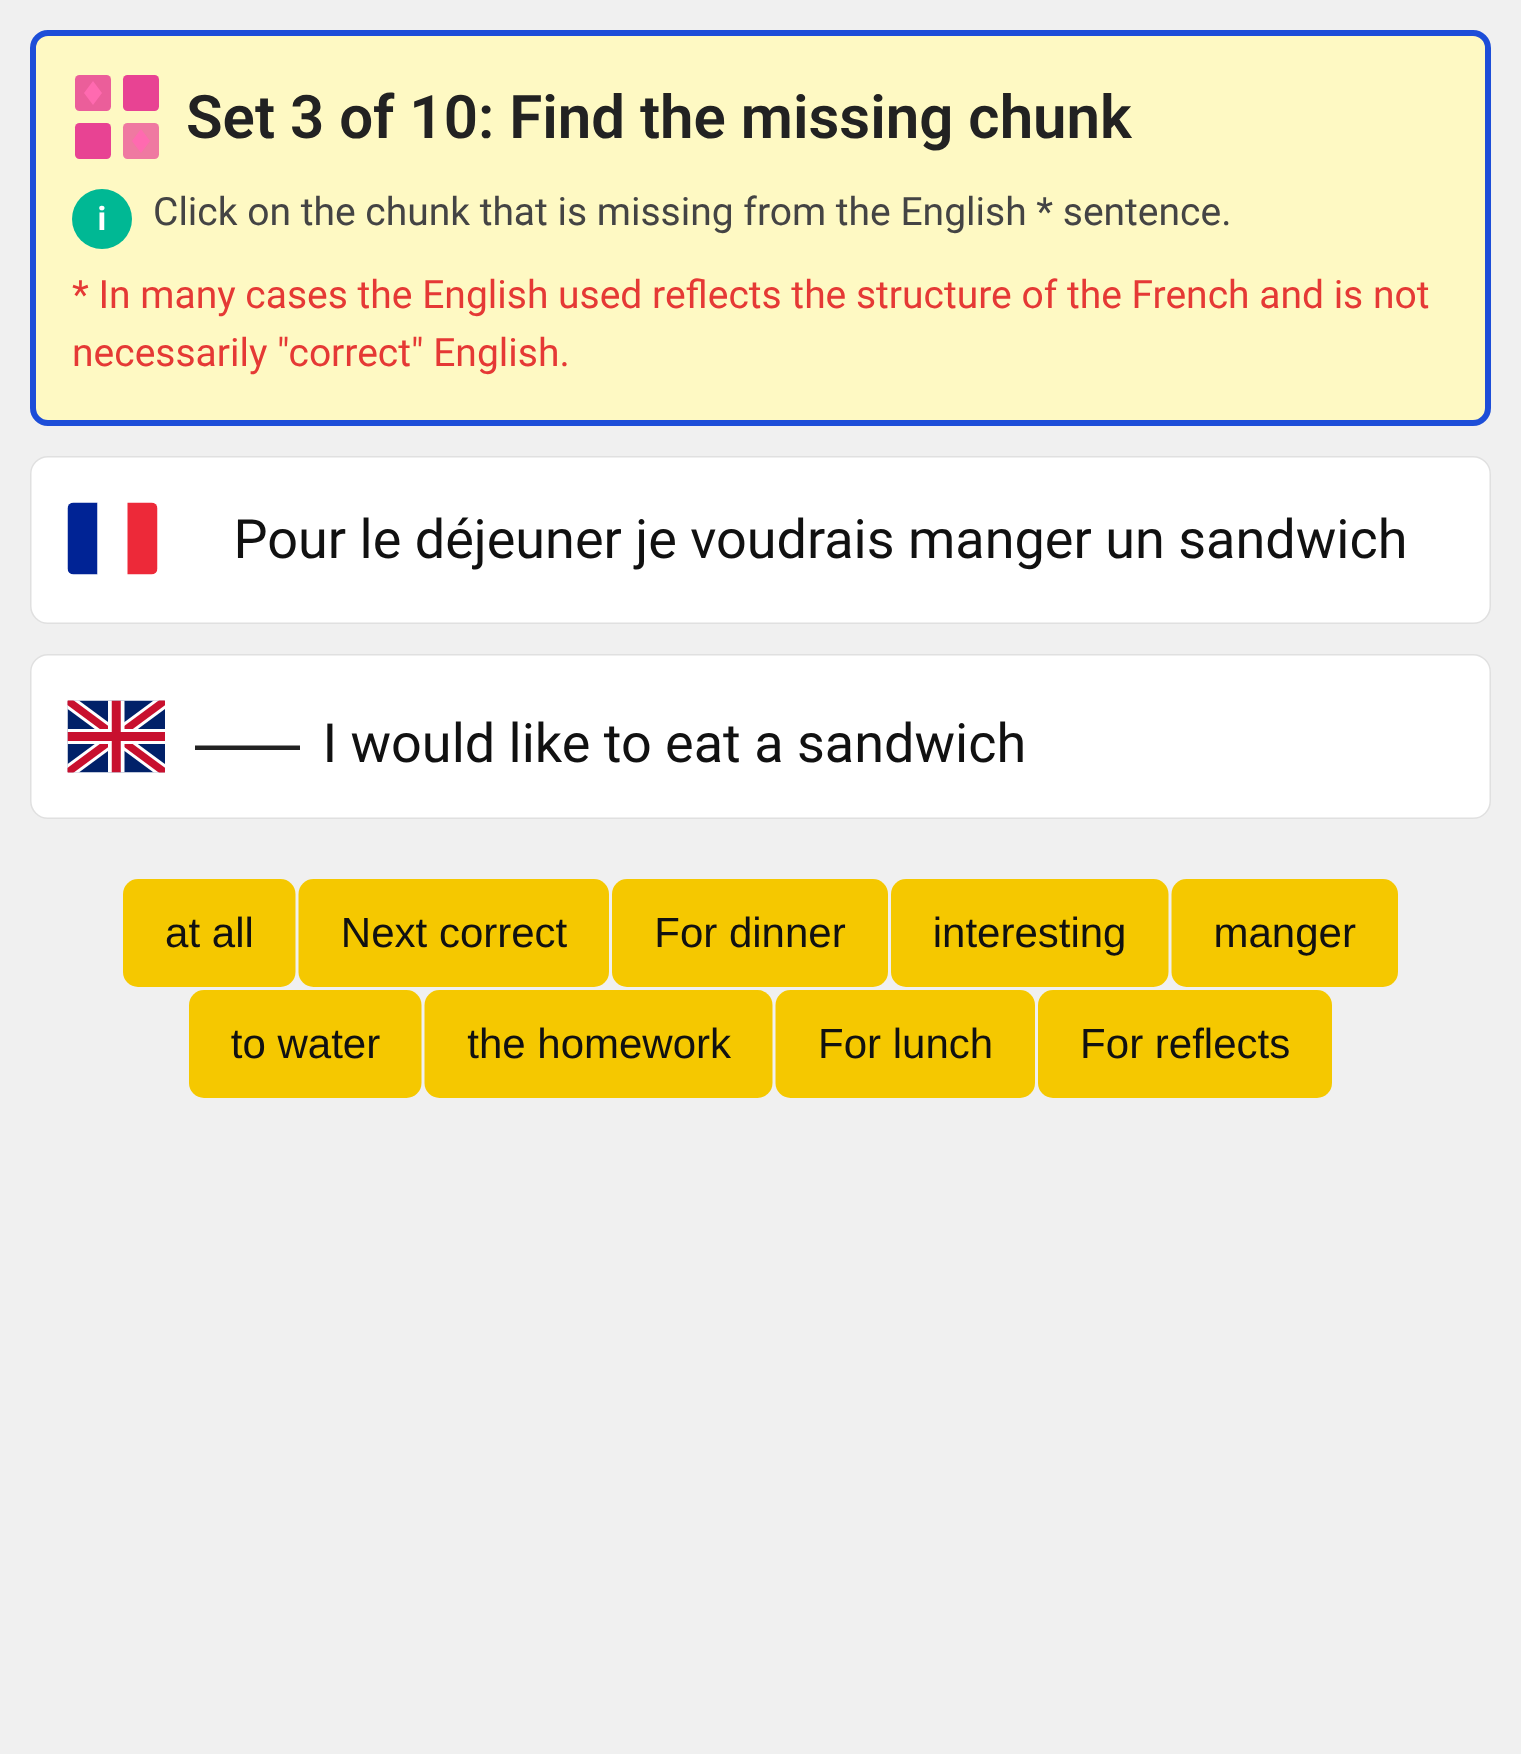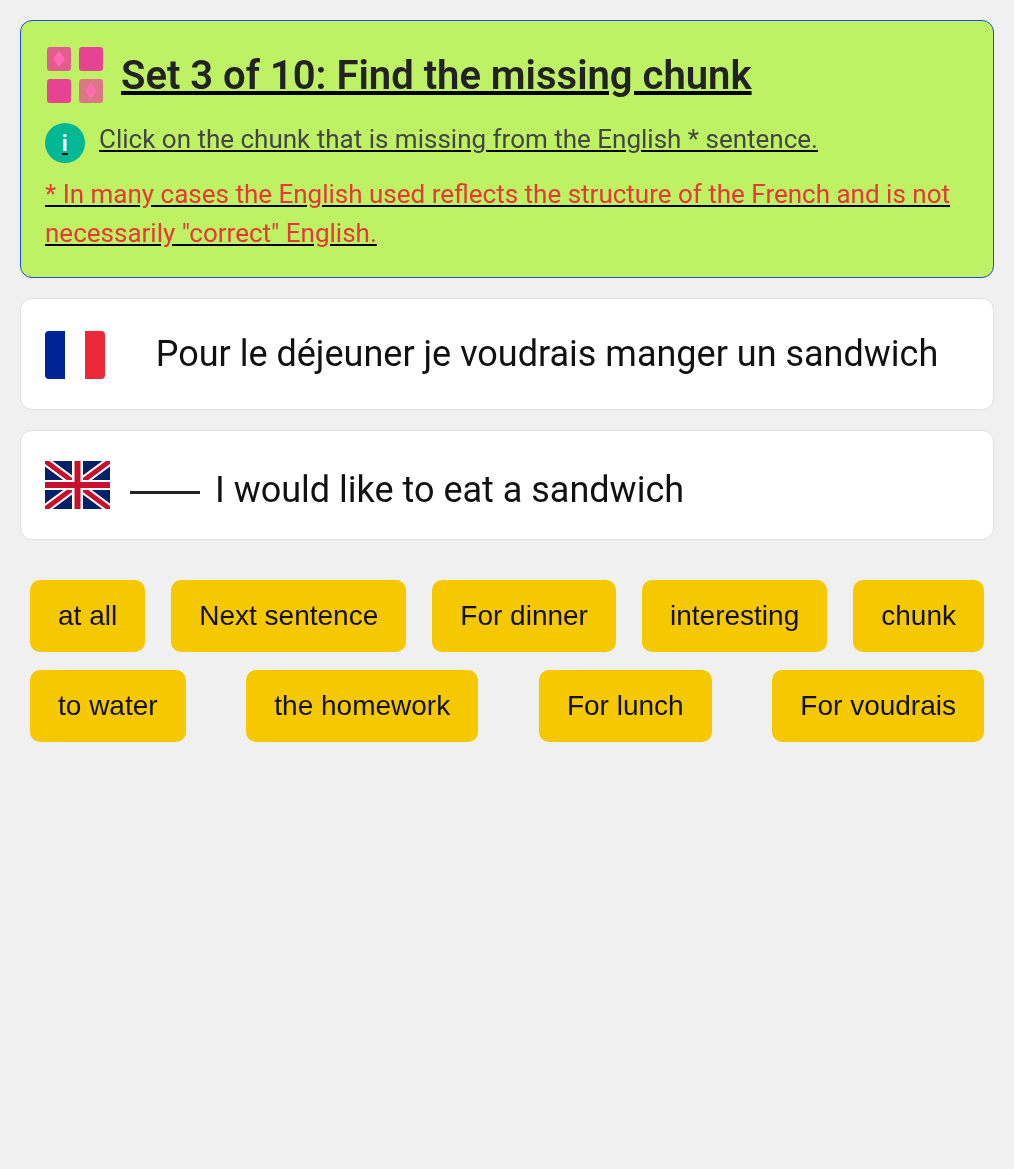--- a/index.html
+++ b/index.html
@@ -18,23 +18,22 @@
 
     .card {
       background: #fff;
       border-radius: 12px;
       border: 1px solid #e0e0e0;
       margin-bottom: 20px;
       padding: 24px;
     }
 
     .info-card {
-      background: #bef264;
-      border: 1px solid #1d4ed8;
-      text-decoration: underline;
+      background: #fef9c3;
+      border: 4px solid #1d4ed8;
     }
 
     .title-row {
       display: flex;
       align-items: center;
       gap: 16px;
       margin-bottom: 16px;
     }
 
     .puzzle-icon {
@@ -80,21 +79,21 @@
     .warning-text {
       font-size: 26px;
       color: #e53935;
       line-height: 1.5;
       margin-top: 8px;
     }
 
     
     .french-card {
       display: flex;
-      align-items: flex-end;
+      align-items: flex-start;
       gap: 20px;
       padding: 30px 24px;
     }
 
     .flag-french {
       display: flex;
       width: 60px;
       height: 48px;
       flex-shrink: 0;
       border-radius: 4px;
@@ -144,23 +143,23 @@
       width: 70px;
       border-bottom: 3px solid #222;
       vertical-align: middle;
       margin-right: 6px;
     }
 
     
     .chunks-area {
       display: flex;
       flex-wrap: wrap;
-      gap: 18px;
+      gap: 2px;
       padding: 20px 10px;
-      justify-content: space-between;
+      justify-content: center;
     }
 
     .chunk-btn {
       background: #f5c800;
       border: none;
       border-radius: 10px;
       padding: 20px 28px;
       font-size: 28px;
       font-weight: 500;
       color: #111;
@@ -227,21 +226,21 @@
     <rect x="0" y="21" width="65" height="6" fill="#C8102E"></rect>
   </svg>
   <div class="english-text">
     <span class="blank"></span>
     <span>I would like to eat a sandwich</span>
   </div>
 </div>
 
 <div class="chunks-area">
 <button class="chunk-btn">at all</button>
-    <button class="chunk-btn">Next sentence</button>
+    <button class="chunk-btn">Next correct</button>
     <button class="chunk-btn">For dinner</button>
     <button class="chunk-btn">interesting</button>
-    <button class="chunk-btn">chunk</button>
+    <button class="chunk-btn">manger</button>
     <button class="chunk-btn">to water</button>
     <button class="chunk-btn">the homework</button>
     <button class="chunk-btn">For lunch</button>
-    <button class="chunk-btn">For voudrais</button>
+    <button class="chunk-btn">For reflects</button>
   </div>
 
 </body></html>

